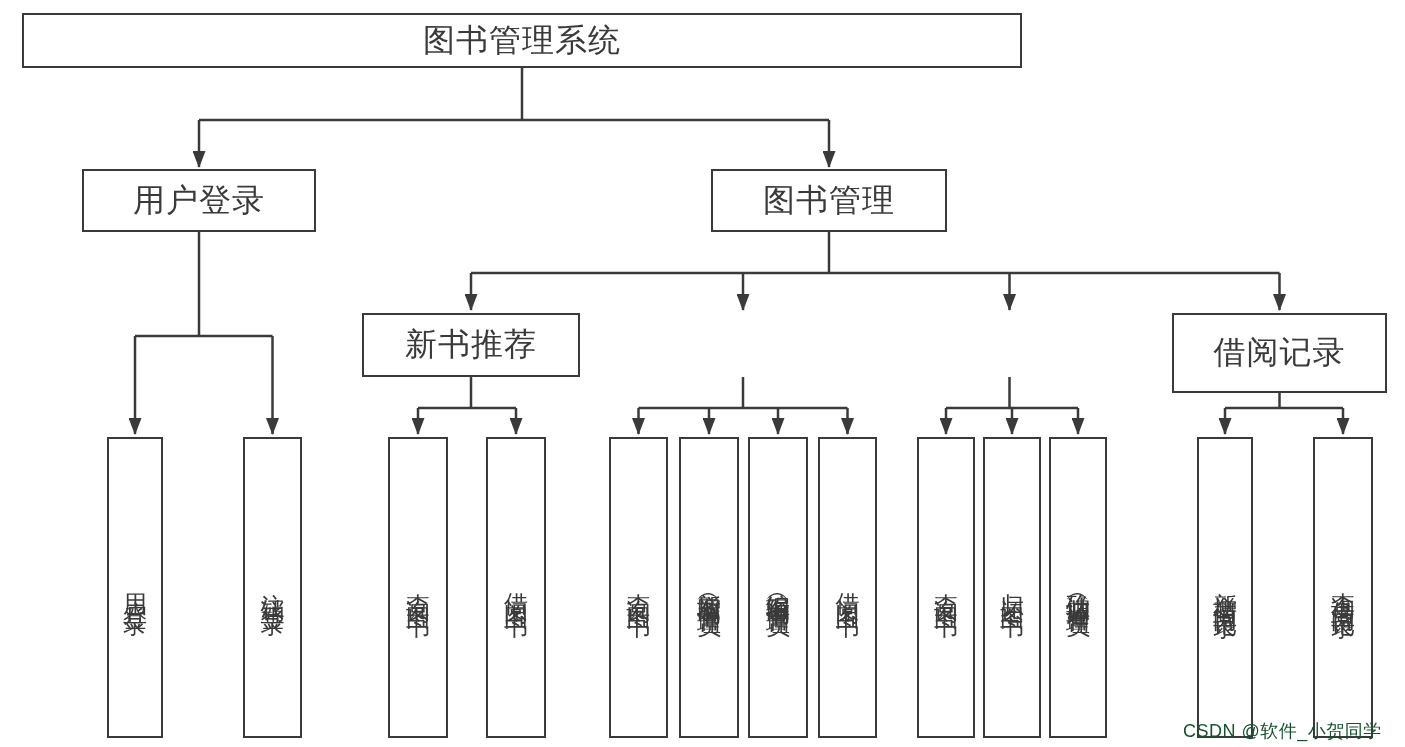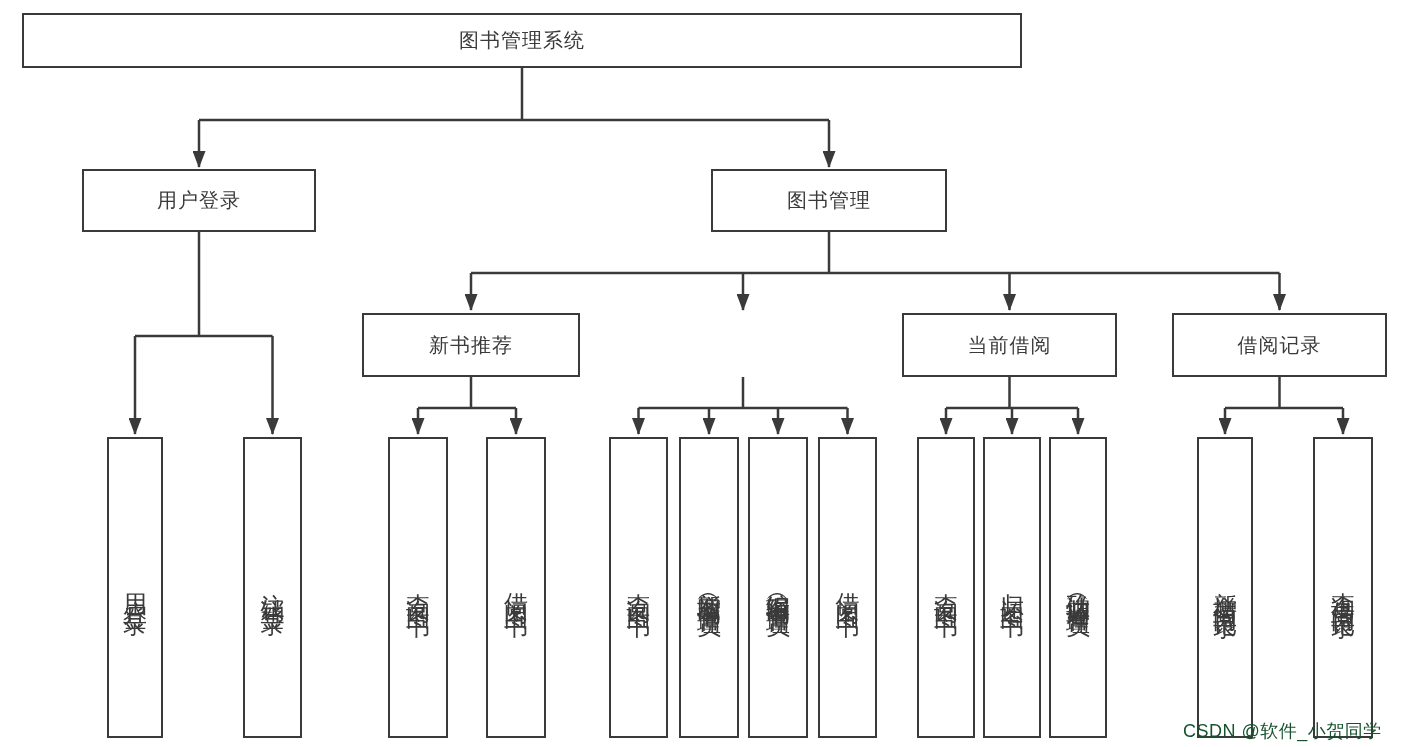--- a/index.html
+++ b/index.html
@@ -27,21 +27,21 @@
     position: absolute;
     box-sizing: border-box;
     border: 2.5px solid #3a3a3a;
     background: #ffffff;
     display: flex;
     align-items: center;
     justify-content: center;
     color: #3a3a3a;
   }
   .h-box {
-    font-size: 20px;
+    font-size: 32px;
     letter-spacing: 1px;
     white-space: nowrap;
   }
   .v-box {
     font-size: 24px;
   }
   .v-box .v-text {
     writing-mode: vertical-rl;
     text-orientation: mixed;
     letter-spacing: 7px;
@@ -114,22 +114,21 @@
       <path d="M1343,408 V434" marker-end="url(#arw)"></path>
     </g>
   </svg>
 
   <div class="box h-box" style="left:22px; top:13px; width:1000px; height:55px;">图书管理系统</div>
 
   <div class="box h-box" style="left:82px; top:169px; width:234px; height:63px;">用户登录</div>
   <div class="box h-box" style="left:362px; top:313px; width:218px; height:64px;">新书推荐</div>
 
   <div class="box h-box" style="left:711px; top:169px; width:236px; height:63px;">图书管理</div>
-  <div class="box h-box" style="left:902px; top:313px; width:215px; height:64px;">当前借阅</div>
-  <div class="box h-box" style="left:1172px; top:313px; width:215px; height:64px;">借阅记录</div>
+  <div class="box h-box" style="left:1172px; top:313px; width:215px; height:80px;">借阅记录</div>
 
   <div class="box v-box" style="left:107px; top:437px; width:56px; height:301px;">
     <span class="v-text">用户登录</span>
   </div>
   <div class="box v-box" style="left:243px; top:437px; width:59px; height:301px;">
     <span class="v-text">注销登录</span>
   </div>
 
   <div class="box v-box" style="left:388px; top:437px; width:60px; height:301px;">
     <span class="v-text">查询图书</span>

